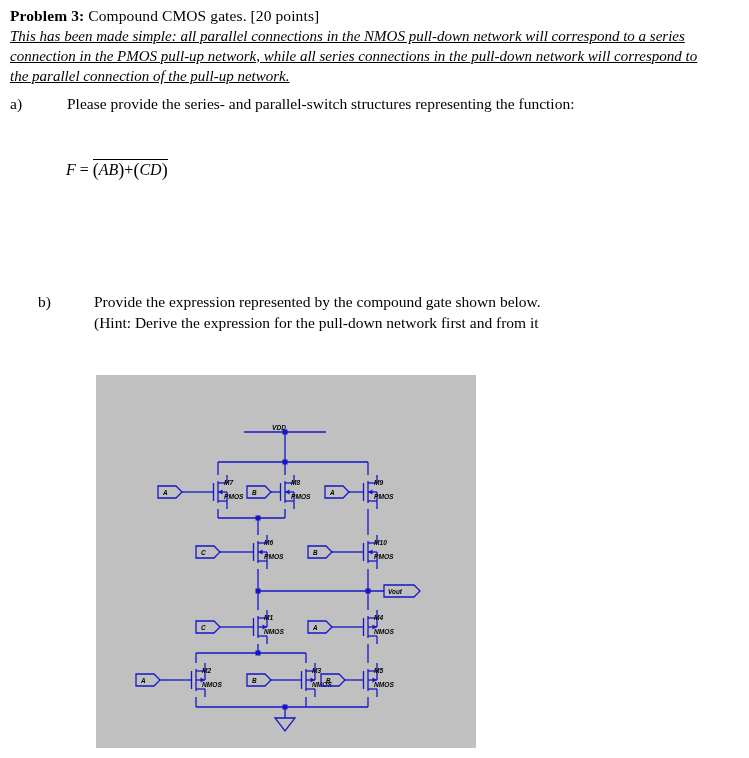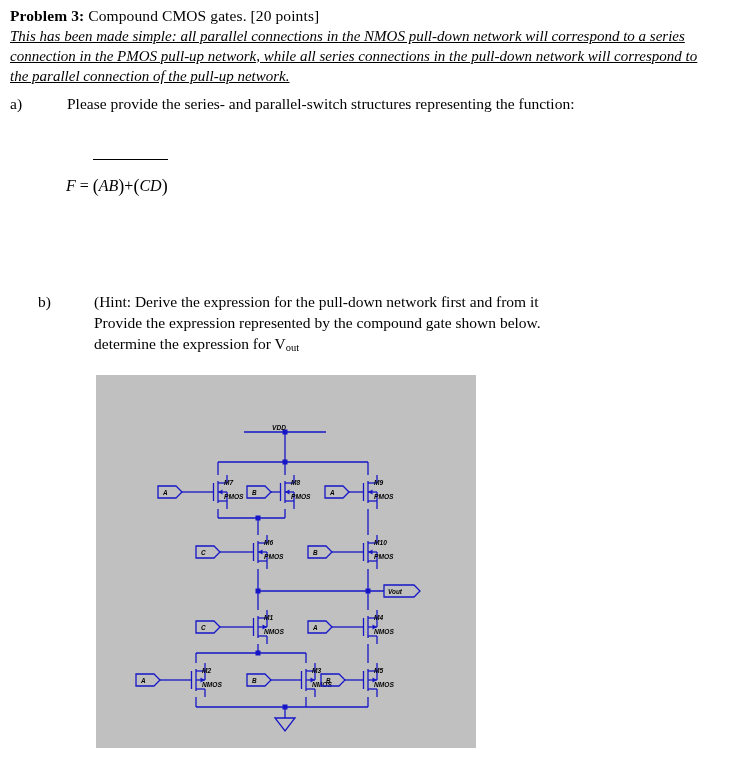--- a/index.html
+++ b/index.html
@@ -54,21 +54,21 @@
     left: 66px;
     top: 159px;
     font-size: 16px;
     font-style: italic;
     font-family: "Liberation Serif", "DejaVu Serif", serif;
     white-space: nowrap;
   }
   .formula .eq { font-style: normal; }
   .overline {
     border-top: 1.2px solid #000;
-    padding-top: 16px;
+    padding-top: 0px;
     display: inline-block;
     line-height: 1.15;
     text-align: right;
   }
   .paren {
     font-style: normal;
     font-size: 18px;
     vertical-align: -1px;
   }
   .part-b {
@@ -143,23 +143,22 @@
   </div>
 
   <div class="formula">
     <span>F</span>
     <span class="eq">=</span>
     <span class="overline"><span class="paren">(</span><span>AB</span><span class="paren">)</span><span class="eq">+</span><span class="paren">(</span><span>CD</span><span class="paren">)</span></span>
   </div>
 
   <div class="part-b">
     <span class="blabel">b)</span>
+    <span class="btext">Provide the expression represented by the compound gate shown below.</span>
     <span class="btext">(Hint: Derive the expression for the pull-down network first and from it</span>
-    <span class="btext">Provide the expression represented by the compound gate shown below.</span>
-    <span class="btext"><span>determine the expression for V</span><sub>out</sub></span>
   </div>
 
   <div class="schematic">
     <svg width="380" height="373" viewBox="0 0 380 373" xmlns="http://www.w3.org/2000/svg">
       <defs>
         <g id="pmos-sym">
 
           <line x1="0" y1="-11" x2="0" y2="11" stroke="#1616c8" stroke-width="1.3"></line>
 
           <line x1="-4.5" y1="-9" x2="-4.5" y2="9" stroke="#1616c8" stroke-width="1.3"></line>

